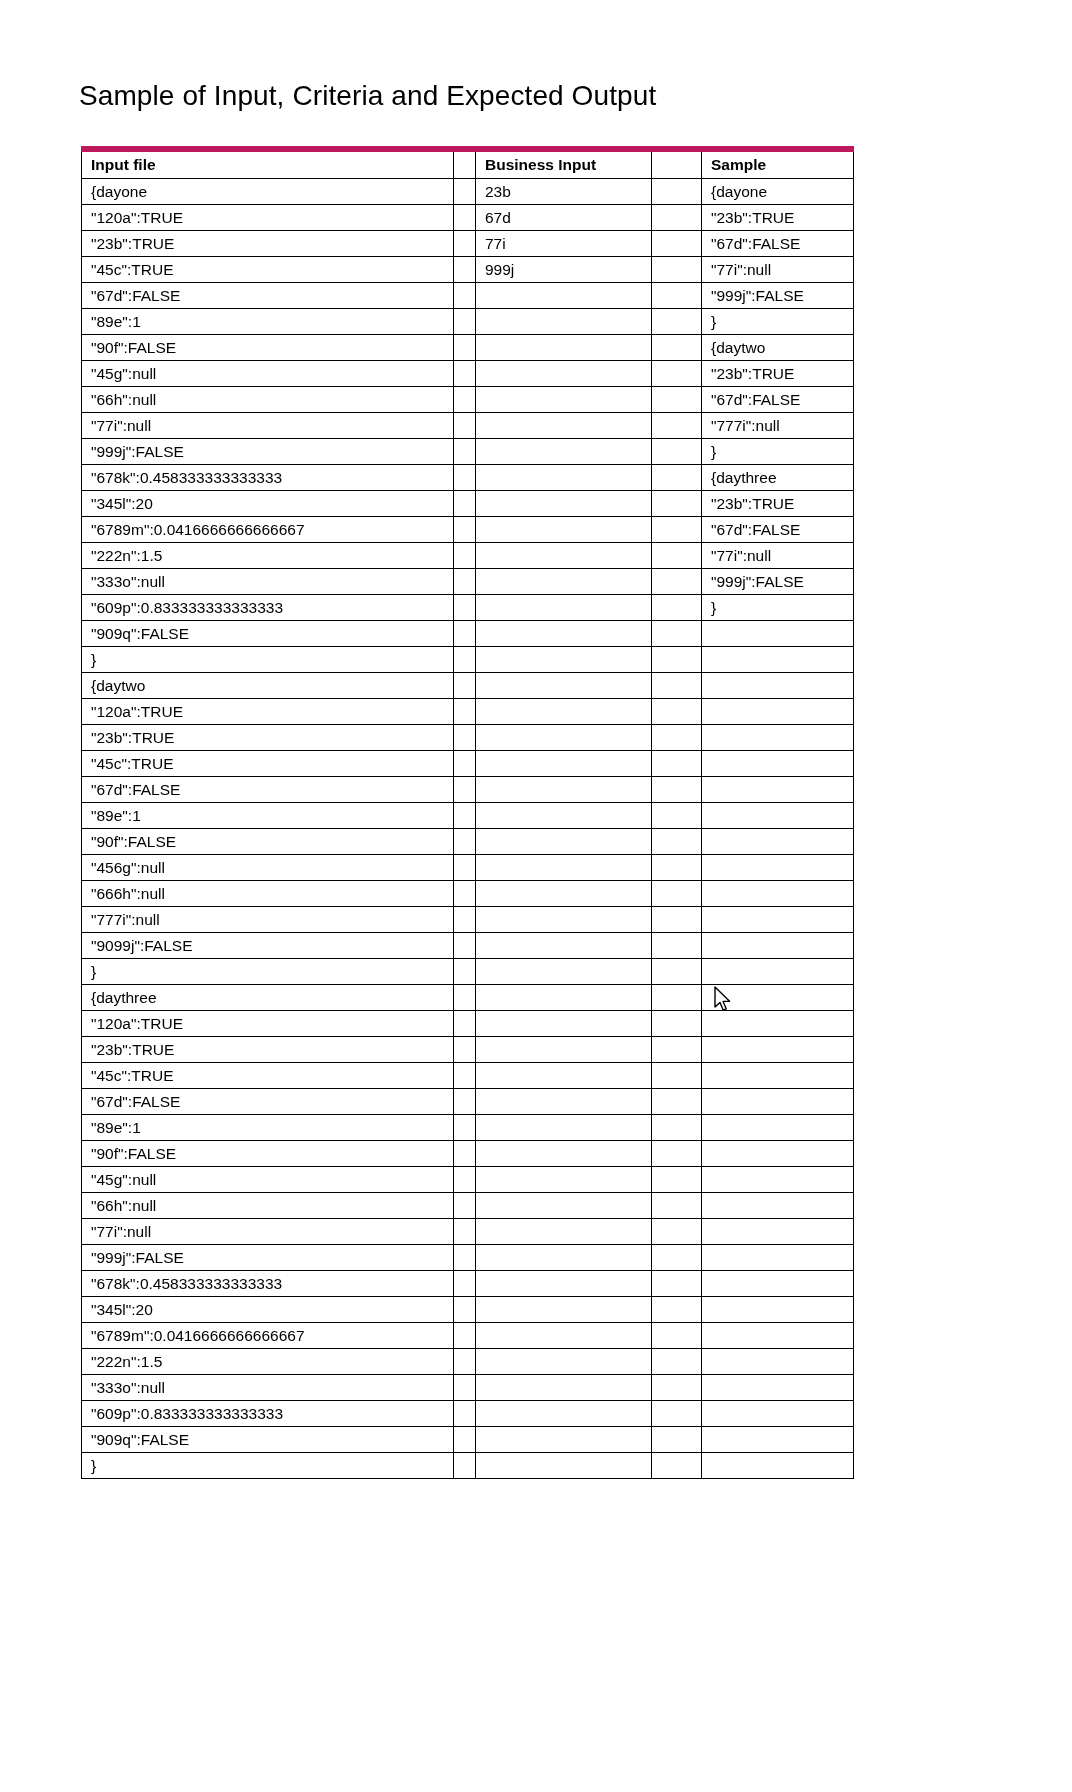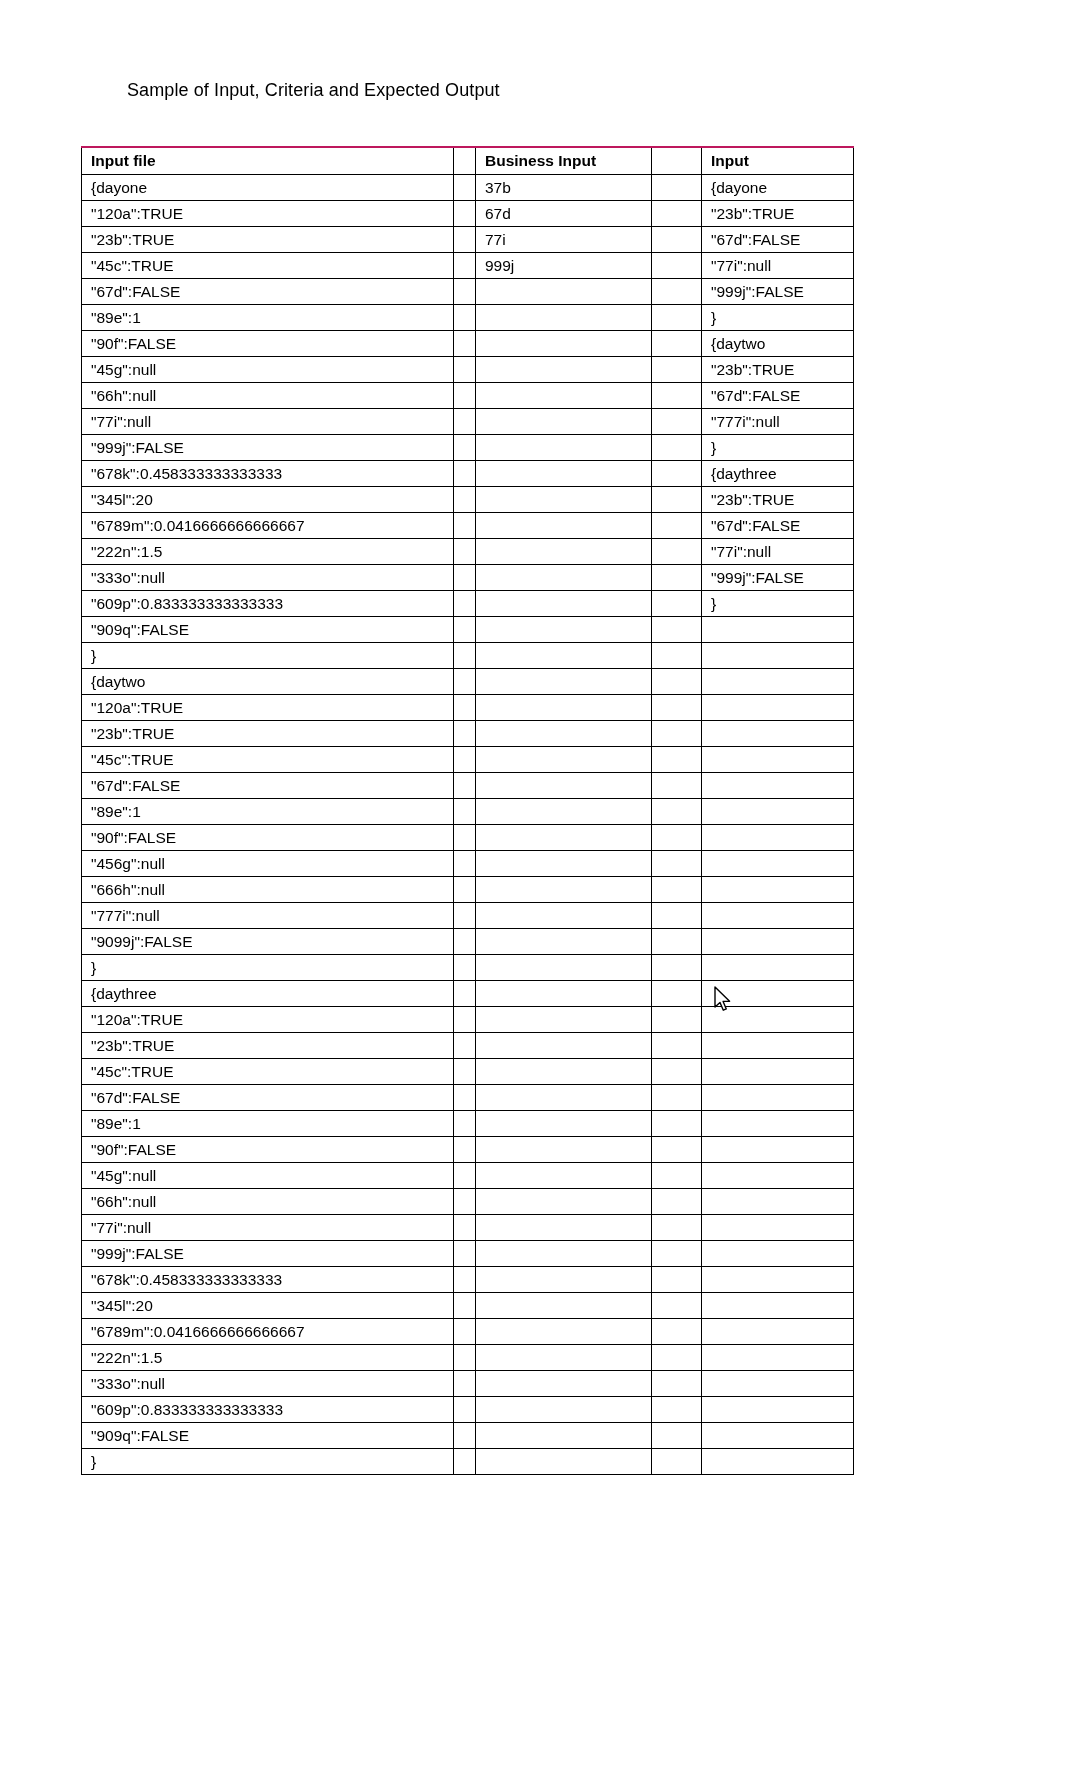--- a/index.html
+++ b/index.html
@@ -20,26 +20,25 @@
     position: absolute;
     left: 0; top: 0;
     width: 1072px;
     height: 1792px;
     background: #ffffff;
   }
   .doc-title {
     position: absolute;
     left: 79px;
     top: 80px;
-    font-size: 18px;
+    font-size: 28px;
     font-weight: 400;
     letter-spacing: 0.1px;
     color: #000000;
     white-space: nowrap;
-    margin-left: 48px;
   }
   .table-wrap {
     position: absolute;
     left: 81px;
     top: 146px;
     width: 772px;
   }
   table.grid {
     border-collapse: collapse;
     table-layout: fixed;
@@ -57,21 +56,21 @@
     white-space: nowrap;
     overflow: hidden;
     color: #000000;
   }
   table.grid th {
     font-weight: bold;
     height: 26px;
     line-height: 26px;
   }
   table.grid tr.header-row th {
-    border-top: 2px solid #be185d;
+    border-top: 6px solid #be185d;
   }
   col.c-input { width: 372px; }
   col.c-gap1  { width: 22px; }
   col.c-rule  { width: 176px; }
   col.c-gap2  { width: 50px; }
   col.c-out   { width: 152px; }
 
   .cursor {
     position: absolute;
     left: 713px;
@@ -96,28 +95,28 @@
         <col class="c-rule">
         <col class="c-gap2">
         <col class="c-out">
       </colgroup>
       <thead>
         <tr class="header-row">
           <th>Input file</th>
           <th></th>
           <th>Business Input</th>
           <th></th>
-          <th>Input</th>
+          <th>Sample</th>
         </tr>
       </thead>
       <tbody id="table-body">
           <tr>
             <td>{dayone</td>
             <td></td>
-            <td>37b</td>
+            <td>23b</td>
             <td></td>
             <td>{dayone</td>
           </tr>
           <tr>
             <td>"120a":TRUE</td>
             <td></td>
             <td>67d</td>
             <td></td>
             <td>"23b":TRUE</td>
           </tr>

